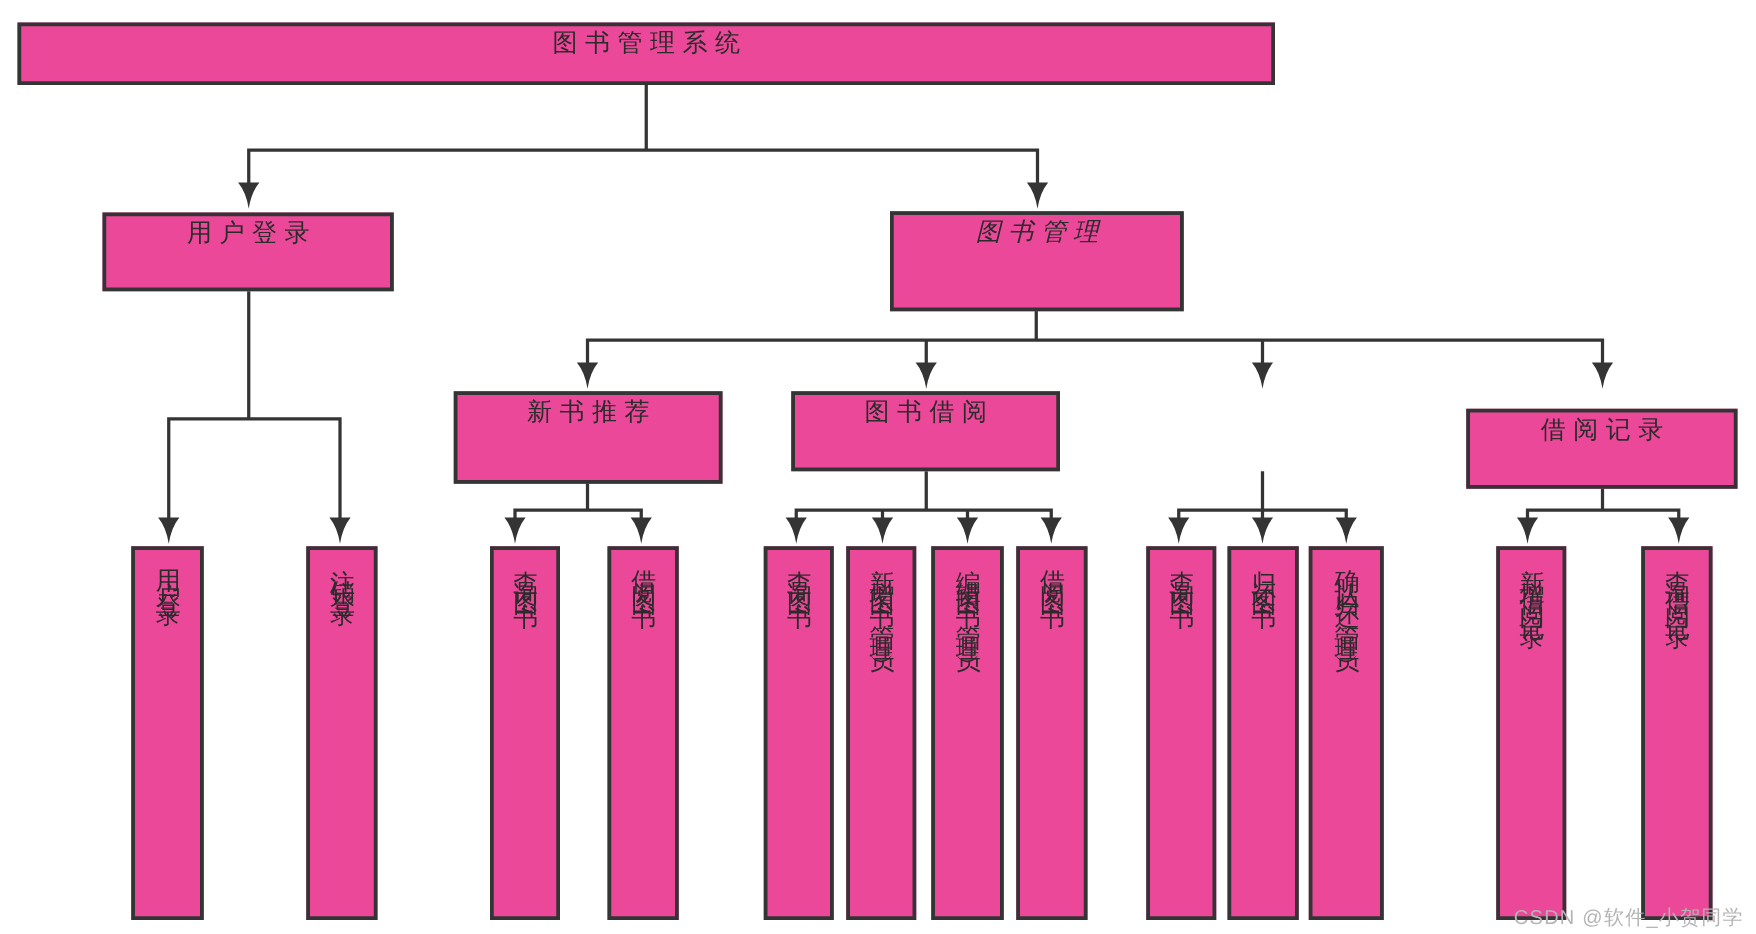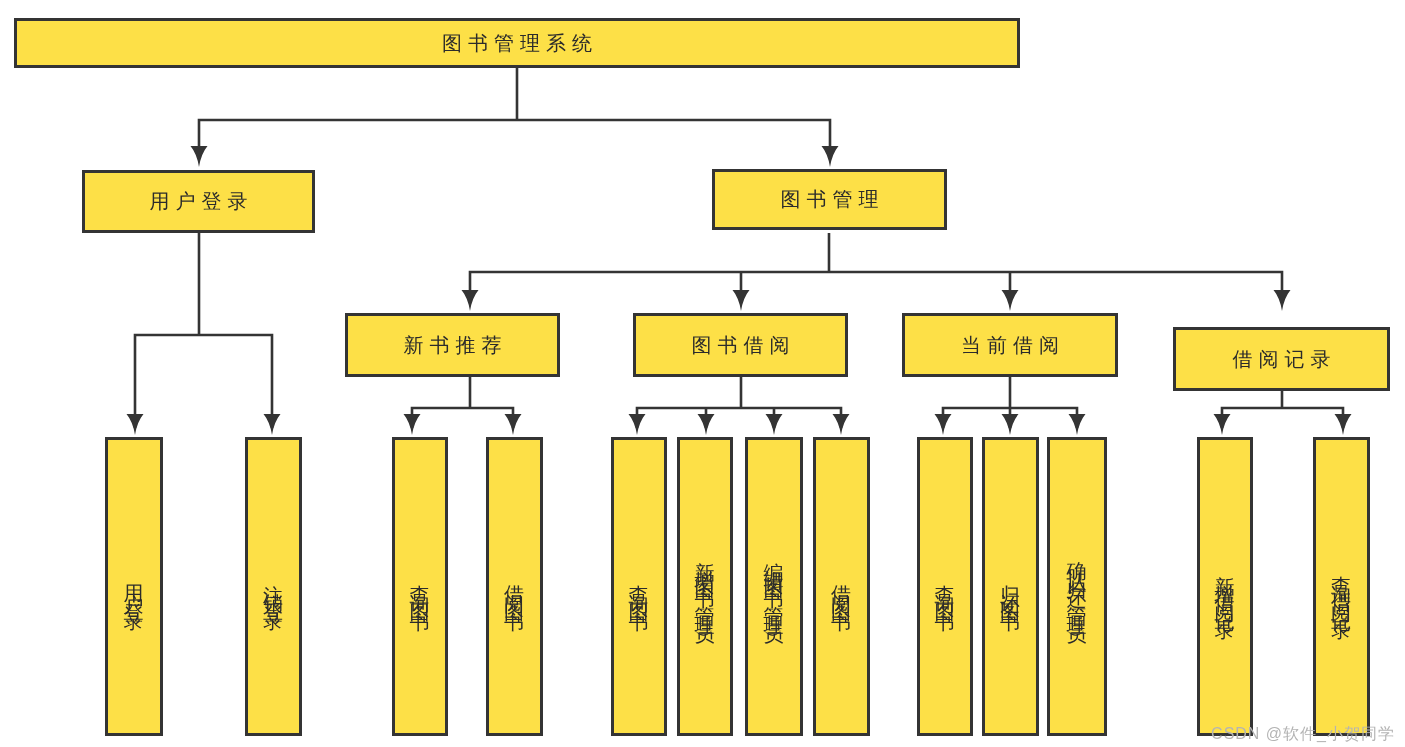--- a/index.html
+++ b/index.html
@@ -19,24 +19,23 @@
   .connectors {
     position: absolute;
     left: 0;
     top: 0;
     width: 1405px;
     height: 747px;
   }
   .box {
     position: absolute;
     box-sizing: border-box;
-    background: #fde047;
+    background: #ec4899;
     border: 3px solid #343434;
     display: flex;
-    align-items: center;
     justify-content: center;
   }
   .box.h .lbl {
     font-size: 20px;
     letter-spacing: 6px;
     text-indent: 6px;
     white-space: nowrap;
     color: #2b2b2b;
   }
   .box.v .lbl {
@@ -106,32 +105,29 @@
     </g>
   </svg>
 
   <div class="box h" style="left:14px; top:18px; width:1006px; height:50px;">
     <span class="lbl">图书管理系统</span>
   </div>
 
   <div class="box h" style="left:82px; top:170px; width:233px; height:63px;">
     <span class="lbl">用户登录</span>
   </div>
-  <div class="box h" style="left:712px; top:169px; width:235px; height:61px;">
+  <div class="box h" style="left:712px; top:169px; width:235px; height:80px;font-style:italic;">
     <span class="lbl">图书管理</span>
   </div>
 
-  <div class="box h" style="left:345px; top:313px; width:215px; height:64px;">
+  <div class="box h" style="left:363px; top:313px; width:215px; height:74px;">
     <span class="lbl">新书推荐</span>
   </div>
   <div class="box h" style="left:633px; top:313px; width:215px; height:64px;">
     <span class="lbl">图书借阅</span>
-  </div>
-  <div class="box h" style="left:902px; top:313px; width:216px; height:64px;">
-    <span class="lbl">当前借阅</span>
   </div>
   <div class="box h" style="left:1173px; top:313px; width:217px; height:64px;margin-top:14px;">
     <span class="lbl">借阅记录</span>
   </div>
 
   <div class="box v" style="left:105px; top:437px; width:58px; height:299px;">
     <span class="lbl">用户登录</span>
   </div>
   <div class="box v" style="left:245px; top:437px; width:57px; height:299px;">
     <span class="lbl">注销登录</span>

